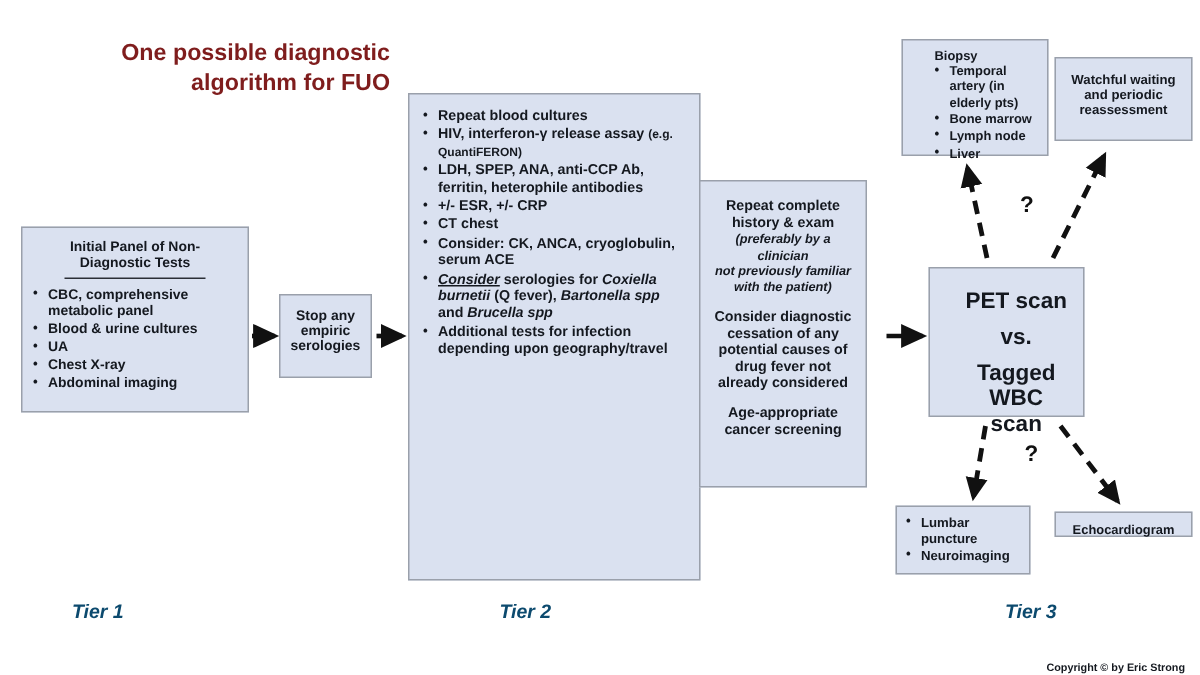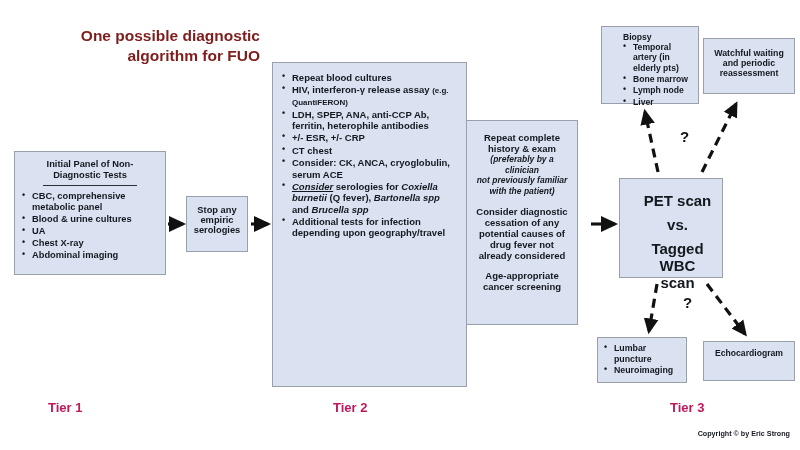--- a/index.html
+++ b/index.html
@@ -62,43 +62,43 @@
 
   
   #box-tier1{left:14px;top:151px;width:152px;height:124px;padding:7px 6px 0 6px;font-size:9.3px;}
   #box-stop{left:186px;top:196px;width:62px;height:56px;padding:8px 4px 0 4px;font-size:9.3px;}
   #box-tier2{left:272px;top:62px;width:195px;height:325px;padding:9px 10px 0 8px;font-size:9.5px;}
   #box-mid{left:466px;top:120px;width:112px;height:205px;padding:11px 7px 0 7px;font-size:9.5px;}
   #box-biopsy{left:601px;top:26px;width:98px;height:78px;padding:5px 5px 0 20px;font-size:8.6px;}
   #box-watch{left:703px;top:38px;width:92px;height:56px;padding:9px 5px 0 5px;font-size:8.8px;}
   #box-pet{left:619px;top:178px;width:104px;height:100px;padding:13px 5px 0 18px;font-size:15px;}
   #box-lp{left:597px;top:337px;width:90px;height:46px;padding:5px 4px 0 5px;font-size:8.8px;}
-  #box-echo{left:703px;top:341px;width:92px;height:40px;padding:6px 3px 0 3px;font-size:8.6px;}
+  #box-echo{left:703px;top:341px;width:92px;height:17px;padding:6px 3px 0 3px;font-size:8.6px;}
 
   #box-pet .vs{margin:7px 0;}
   #box-mid .gap{height:9px;}
 
   .tier{
     position:absolute;
-    font-size:13px;font-weight:bold;
-    color:#be185d;
+    font-size:13px;font-weight:bold;font-style:italic;
+    color:#0c4a6e;
   }
   #tier-1{left:48px;top:400px;}
   #tier-2{left:333px;top:400px;}
   #tier-3{left:670px;top:400px;}
 
   .qm{
     position:absolute;
     font-size:15px;font-weight:bold;color:#111;
   }
   #q-top{left:680px;top:128px;}
   #q-bot{left:683px;top:294px;}
 
   #copyright{
-    position:absolute;right:10px;top:429px;
+    position:absolute;right:10px;top:440px;
     font-size:7.2px;font-weight:bold;color:#14181f;
   }
 </style>
 </head>
 <body>
 
 <div id="stage">
 
   <svg id="wires" viewBox="0 0 800 450">
     <defs>

